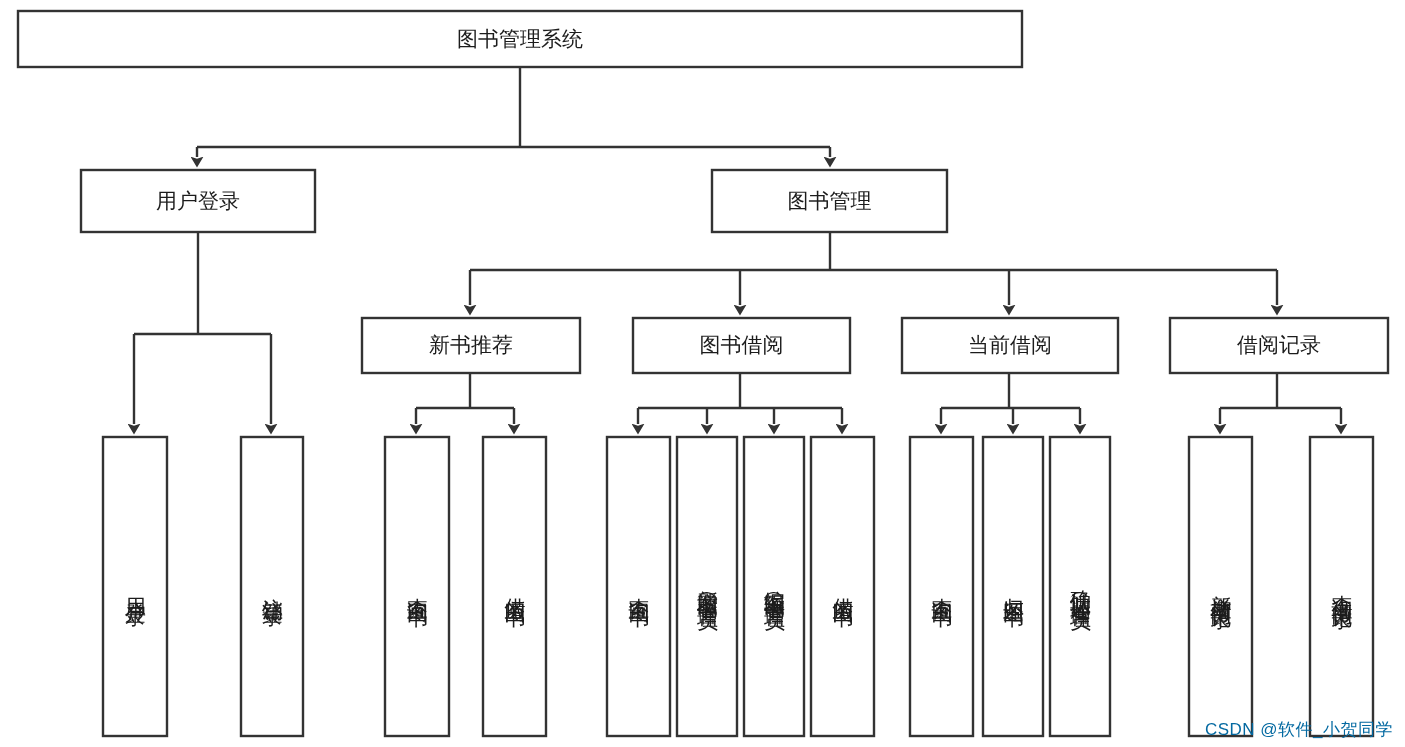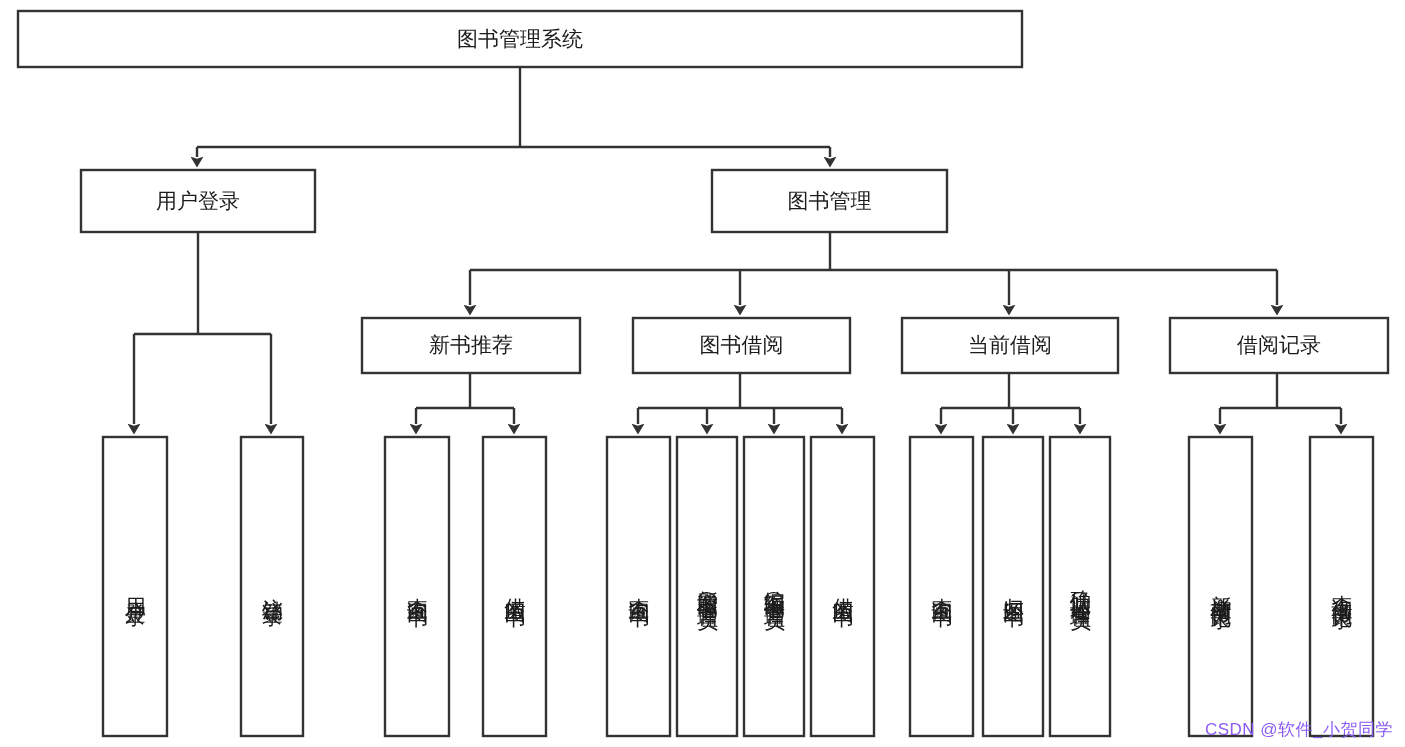--- a/index.html
+++ b/index.html
@@ -64,21 +64,21 @@
     letter-spacing: 3px;
     color: #1c1c1c;
     white-space: nowrap;
   }
   .watermark {
     position: absolute;
     right: 12px;
     bottom: 6px;
     font-family: "Liberation Sans", "DejaVu Sans", sans-serif;
     font-size: 17px;
-    color: #8b5cf6;
+    color: #0369a1;
     letter-spacing: 0.5px;
     white-space: nowrap;
   }
 </style>
 </head>
 <body>
 
 <div id="diagram-root">
 
   <svg class="diagram-canvas" viewBox="0 0 1405 747">

